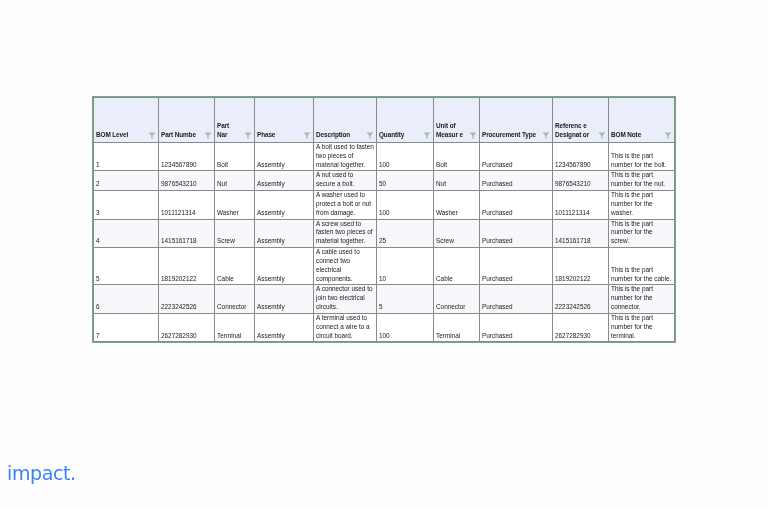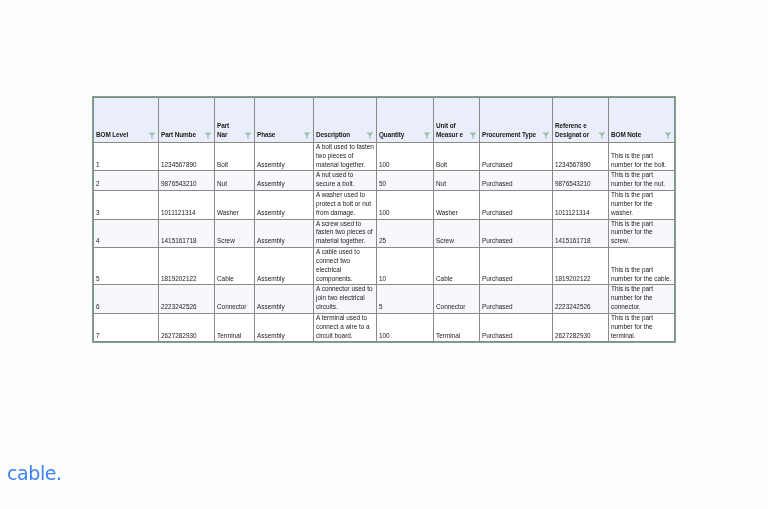--- a/index.html
+++ b/index.html
@@ -288,15 +288,15 @@
             <td class="num">100</td>
             <td>Terminal</td>
             <td>Purchased</td>
             <td class="num">2627282930</td>
             <td>This is the part number for the terminal.</td>
           </tr>
         </tbody>
     </table>
   </div>
 
-  <div id="logo">cable.</div>
+  <div id="logo">impact.</div>
 
 </div>
 
 </body></html>

